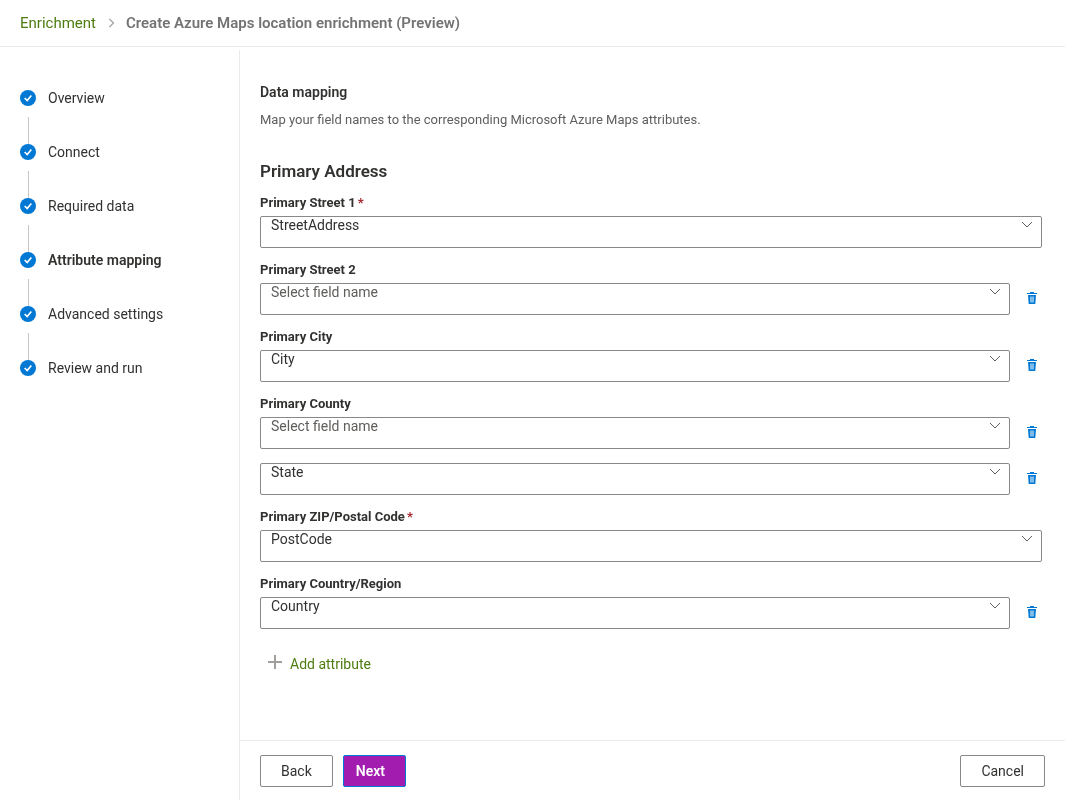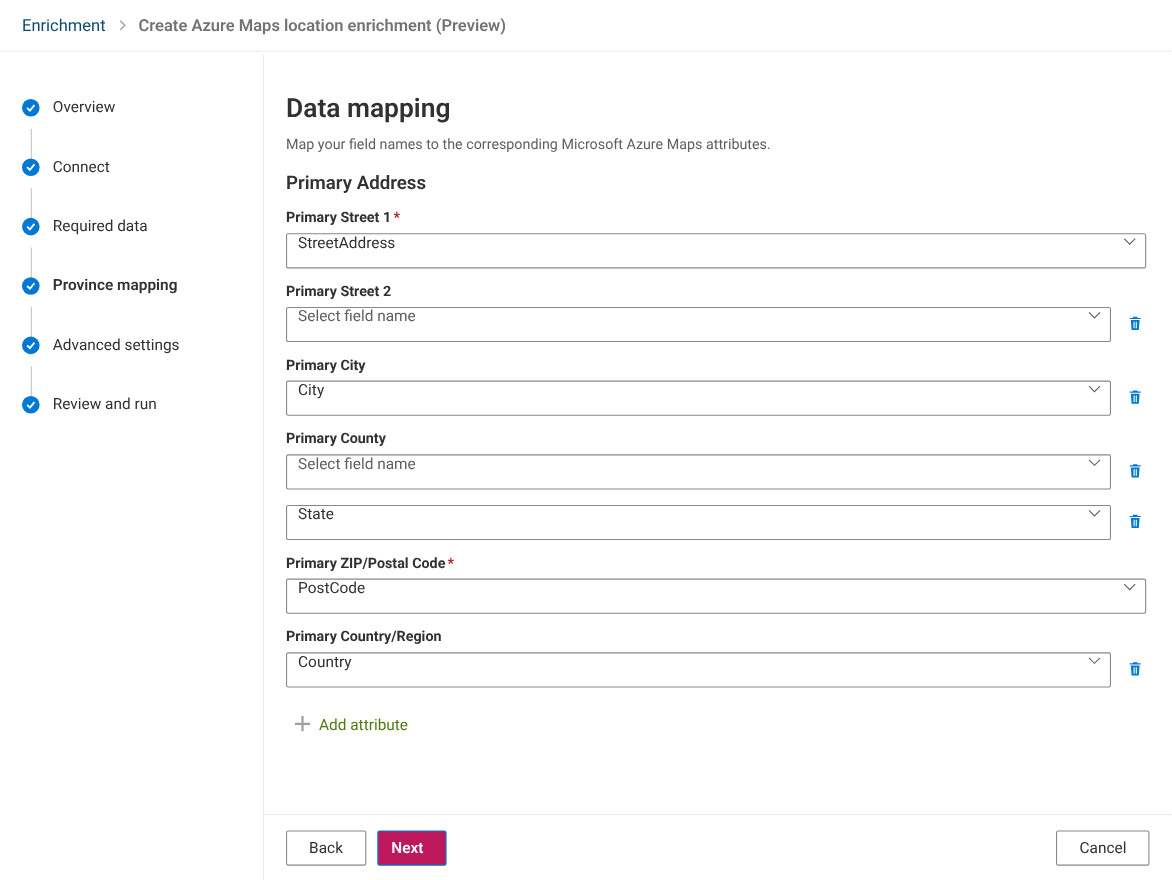--- a/index.html
+++ b/index.html
@@ -14,21 +14,21 @@
       overflow: hidden;
     }
     .breadcrumb {
       padding: 14px 20px;
       border-bottom: 1px solid #edebe9;
       display: flex;
       align-items: center;
       gap: 10px;
       font-size: 15px;
     }
-    .breadcrumb .parent { color: #0c4a6e; }
+    .breadcrumb .parent { color: #4d7c0f; }
     .breadcrumb .sep { color: #a19f9d; }
     .breadcrumb .current { color: #737373; font-weight: 600; }
     .content-wrapper {
       display: flex;
       position: absolute;
       top: 50px;
       bottom: 0;
       left: 0;
       right: 0;
     }
@@ -78,28 +78,28 @@
       display: flex;
       flex-direction: column;
       position: relative;
     }
     .main-body {
       padding: 34px 20px 20px 20px;
       flex: 1;
       overflow-y: auto;
     }
     .page-title {
-      font-size: 24px;
+      font-size: 14px;
       font-weight: 600;
       margin-bottom: 12px;
     }
     .page-desc {
       font-size: 13px;
       color: #605e5c;
-      margin-bottom: 18px;
+      margin-bottom: 34px;
     }
     .section-title {
       font-size: 17px;
       font-weight: 600;
       margin-bottom: 14px;
     }
     .field-group { margin-bottom: 14px; }
     .field-label {
       font-size: 13px;
       font-weight: 700;
@@ -167,21 +167,21 @@
       border-radius: 2px;
       font-size: 14px;
       font-family: inherit;
       cursor: pointer;
       border: 1px solid #8a8886;
       background: #fff;
       color: #323130;
       text-align: right;
     }
     .btn.primary {
-      background: #be185d;
+      background: #a21caf;
       border-color: #0078d4;
       color: #fff;
       font-weight: 600;
       padding-left: 12px;
     }
   </style>
 </head>
 <body>
 
 <div class="breadcrumb">
@@ -220,21 +220,21 @@
             </svg>
           </span>
         <span class="label">Required data</span>
       </li>
       <li class="step-item current">
         <span class="circle">
             <svg viewBox="0 0 12 12">
               <path d="M10 3L5 9 2 6" stroke="#fff" stroke-width="2" fill="none"></path>
             </svg>
           </span>
-        <span class="label">Province mapping</span>
+        <span class="label">Attribute mapping</span>
       </li>
       <li class="step-item">
         <span class="circle">
             <svg viewBox="0 0 12 12">
               <path d="M10 3L5 9 2 6" stroke="#fff" stroke-width="2" fill="none"></path>
             </svg>
           </span>
         <span class="label">Advanced settings</span>
       </li>
       <li class="step-item">

